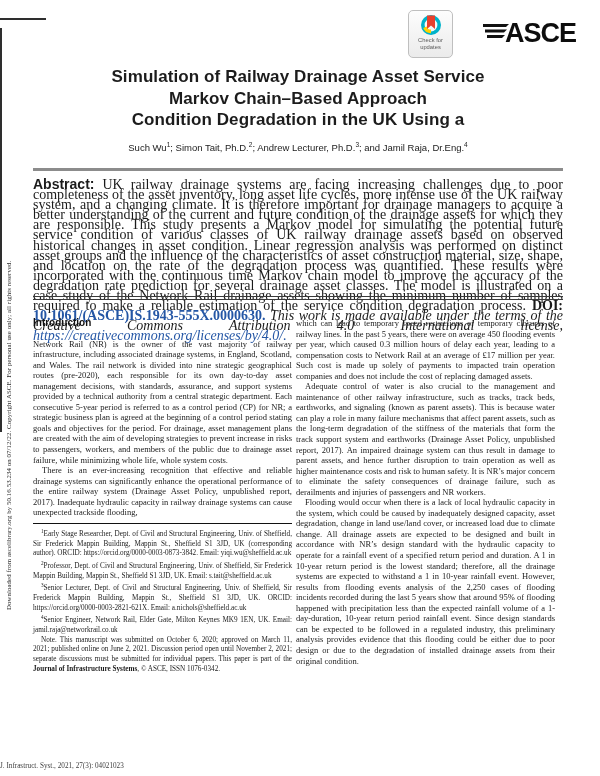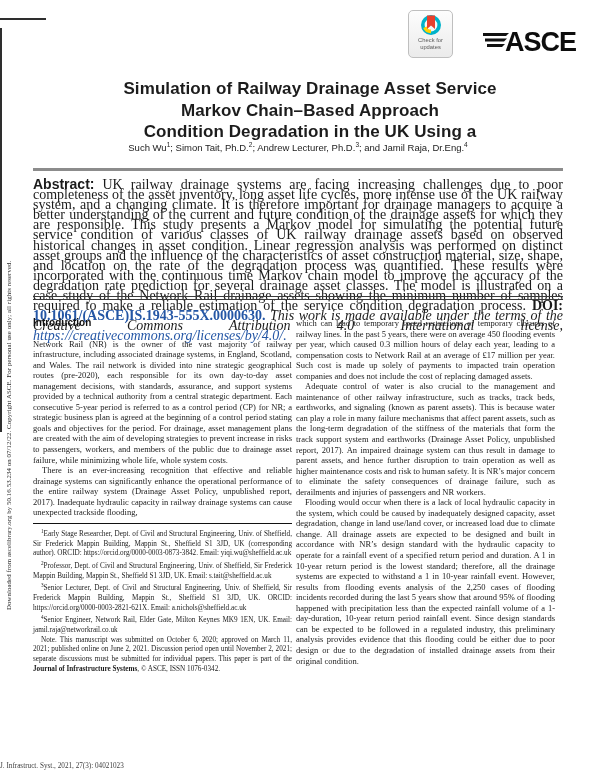--- a/index.html
+++ b/index.html
@@ -26,24 +26,24 @@
     background:linear-gradient(#fdfdfd,#ebebeb); border:1px solid #bfbfbf; border-radius:5px;
     display:flex; flex-direction:column; align-items:center; justify-content:flex-start;
     box-sizing:border-box; padding-top:3px; cursor:pointer;
   }
   .crossmark .cm-text {
     font-family:"Liberation Sans", sans-serif; font-size:5.8px; line-height:6.6px;
     color:#5a5a5a; text-align:center; margin-top:1px;
   }
 
   
-  .asce-logo { position:absolute; left:483px; top:26px; width:96px; height:30px; }
+  .asce-logo { position:absolute; left:483px; top:17px; width:96px; height:30px; }
 
   .title {
-    position:absolute; left:33px; top:66px; width:530px; margin:12px;
+    position:absolute; left:33px; top:66px; width:530px; margin:0;
     font-family:"Liberation Sans", sans-serif; font-weight:bold;
     font-size:17px; line-height:21.5px; text-align:center; color:#1c1c1c;
     letter-spacing:0.1px;
   }
   .authors {
     position:absolute; left:33px; top:141px; width:530px;
     font-family:"Liberation Sans", sans-serif; font-size:9.5px; color:#222;
     text-align:center;
   }
   .authors sup { font-size:6.5px; }

